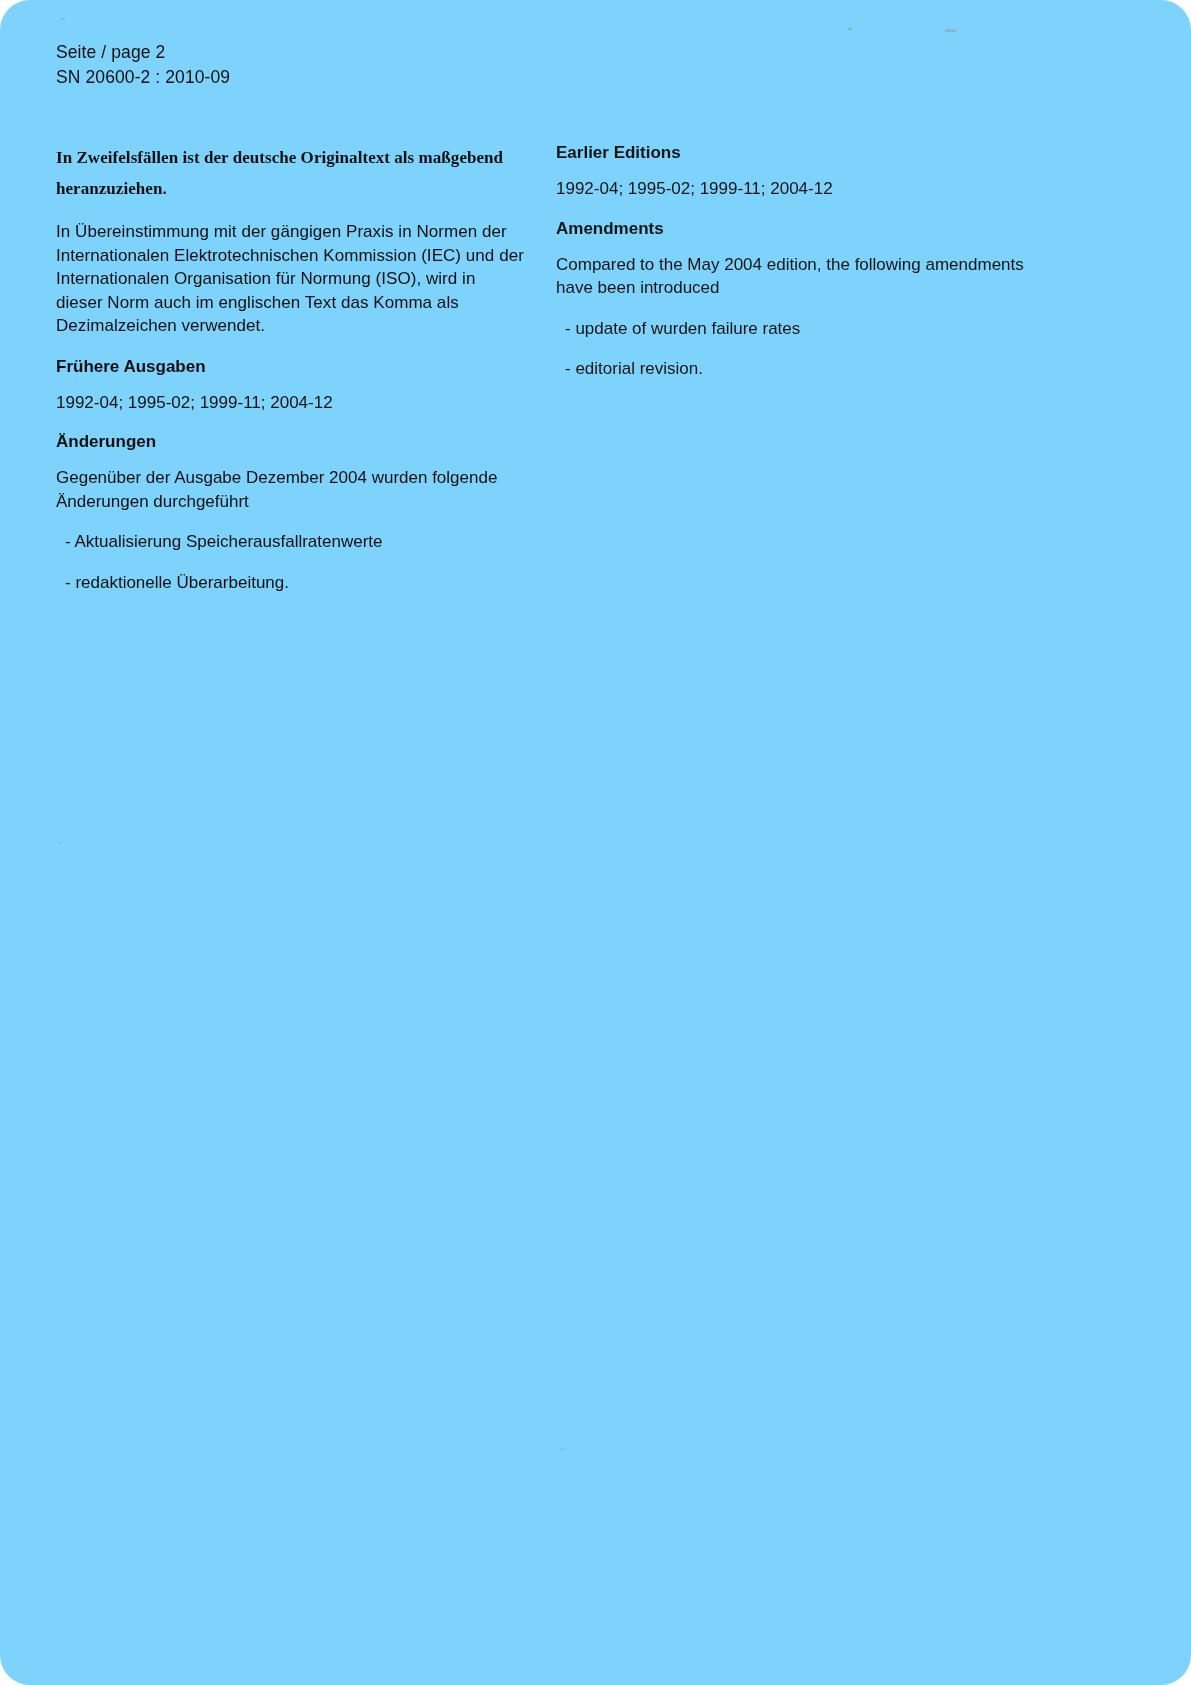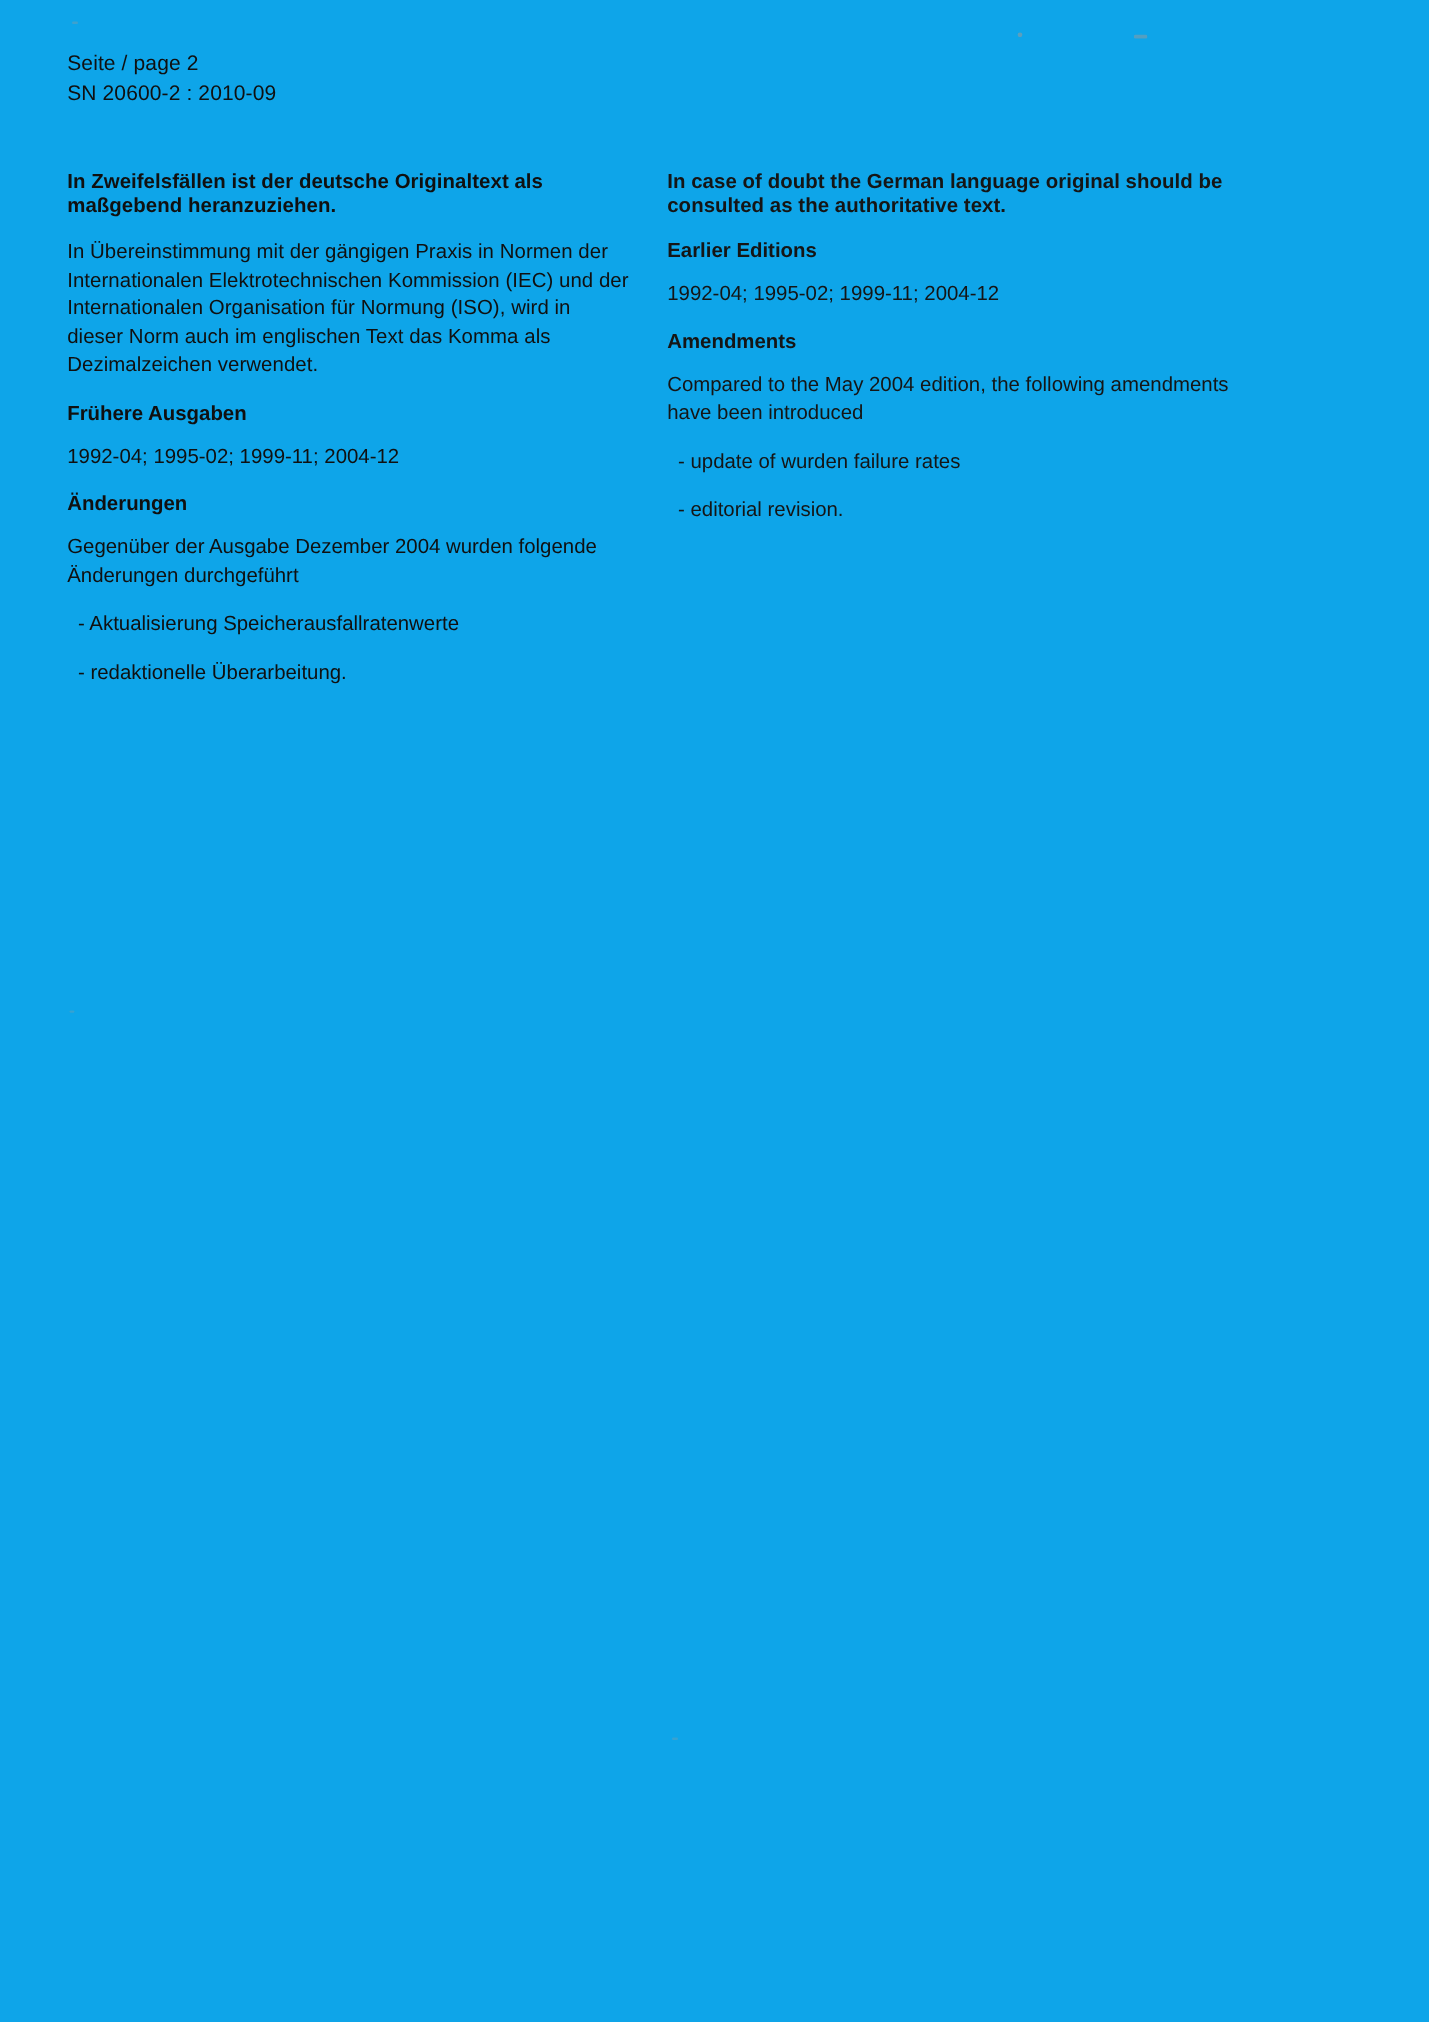--- a/index.html
+++ b/index.html
@@ -12,21 +12,22 @@
     height: 1685px;
     position: relative;
     font-family: "Liberation Sans", sans-serif;
     color: #101010;
     overflow: hidden;
   }
 
   .page {
     position: absolute;
     inset: 0;
-    background: #0ea5e9;
+    background: #7dd3fc;
+    border-radius: 30px;
   }
 
   
   .speck {
     position: absolute;
     background: #9a9a9a;
     border-radius: 50%;
     opacity: .55;
   }
   .speck.s1 { left: 848px;  top: 27px;  width: 4px;  height: 4px; }
@@ -57,23 +58,24 @@
   }
   .col {
     width: 468px;
     flex: 0 0 468px;
   }
   .col.right { margin-left: 14px; }
 
   .lead {
     font-size: 17px;
     font-weight: bold;
-    line-height: 20px;
+    line-height: 31px;
     margin: 0 0 16px 0;
     letter-spacing: .05px;
+    font-family: Liberation Serif, serif;
   }
   .body-par {
     font-size: 17px;
     line-height: 23.5px;
     margin: 16px 0 18px 0;
     letter-spacing: .05px;
   }
   .sec-head {
     font-size: 17px;
     font-weight: bold;
@@ -125,21 +127,20 @@
       <p class="sec-text">1992-04; 1995-02; 1999-11; 2004-12</p>
 
       <p class="sec-head">Änderungen</p>
       <p class="sec-text">Gegenüber der Ausgabe Dezember 2004 wurden folgende Änderungen durchgeführt</p>
 
       <p class="bullet">- Aktualisierung Speicherausfallratenwerte</p>
       <p class="bullet">- redaktionelle Überarbeitung.</p>
     </div>
 
     <div class="col right">
-      <p class="lead">In case of doubt the German language original should be consulted as the authoritative text.</p>
 
       <p class="sec-head">Earlier Editions</p>
       <p class="sec-text">1992-04; 1995-02; 1999-11; 2004-12</p>
 
       <p class="sec-head">Amendments</p>
       <p class="sec-text">Compared to the May 2004 edition, the following amendments have been introduced</p>
 
       <p class="bullet">- update of wurden failure rates</p>
       <p class="bullet">- editorial revision.</p>
     </div>

